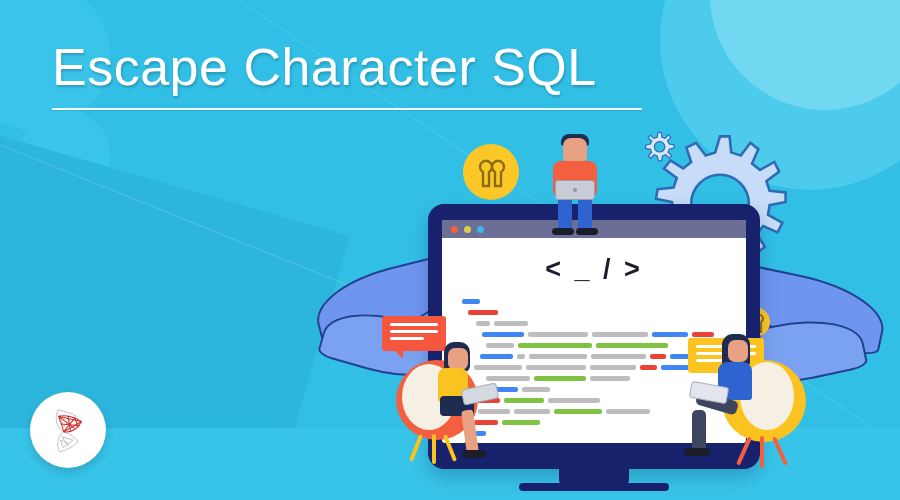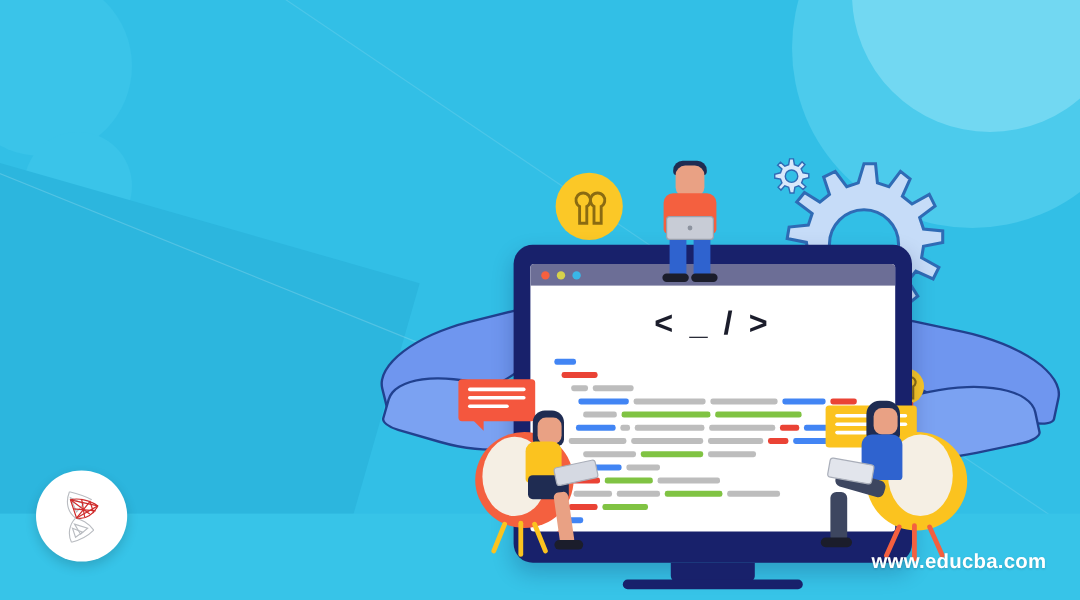--- a/index.html
+++ b/index.html
@@ -250,20 +250,24 @@
 
   <div class="bg-circle-soft-left"></div>
   <div class="bg-circle-soft-left2"></div>
   <div class="bg-circle-outer"></div>
   <div class="bg-circle-inner"></div>
   <div class="bg-tri-left"></div>
   <div class="bg-diag"></div>
   <div class="bg-diag2"></div>
   <div class="bg-bottom-band"></div>
 
+  <div class="title-wrap">
+    <div class="title">Escape Character SQL</div>
+    <div class="title-rule"></div>
+  </div>
 
   <div class="stage">
 
     <div class="leaf leafL1"></div>
     <div class="leaf leafL2"></div>
     <div class="leaf leafR1"></div>
     <div class="leaf leafR2"></div>
 
     <div class="gear gear-big">
       <svg width="160" height="160" viewBox="0 0 100 100">
@@ -470,15 +474,14 @@
         <path d="M21 16 L40 30"></path>
         <path d="M27 34 L48 22"></path>
         <path d="M27 34 L40 18"></path>
         <path d="M32 15 L35 33"></path>
         <path d="M24 25 L46 27"></path>
         <path d="M40 17 L44 29"></path>
       </g>
     </svg>
   </div>
 
-  <div class="url">www.educba.com</div>
 
 </div>
 
 </body></html>

